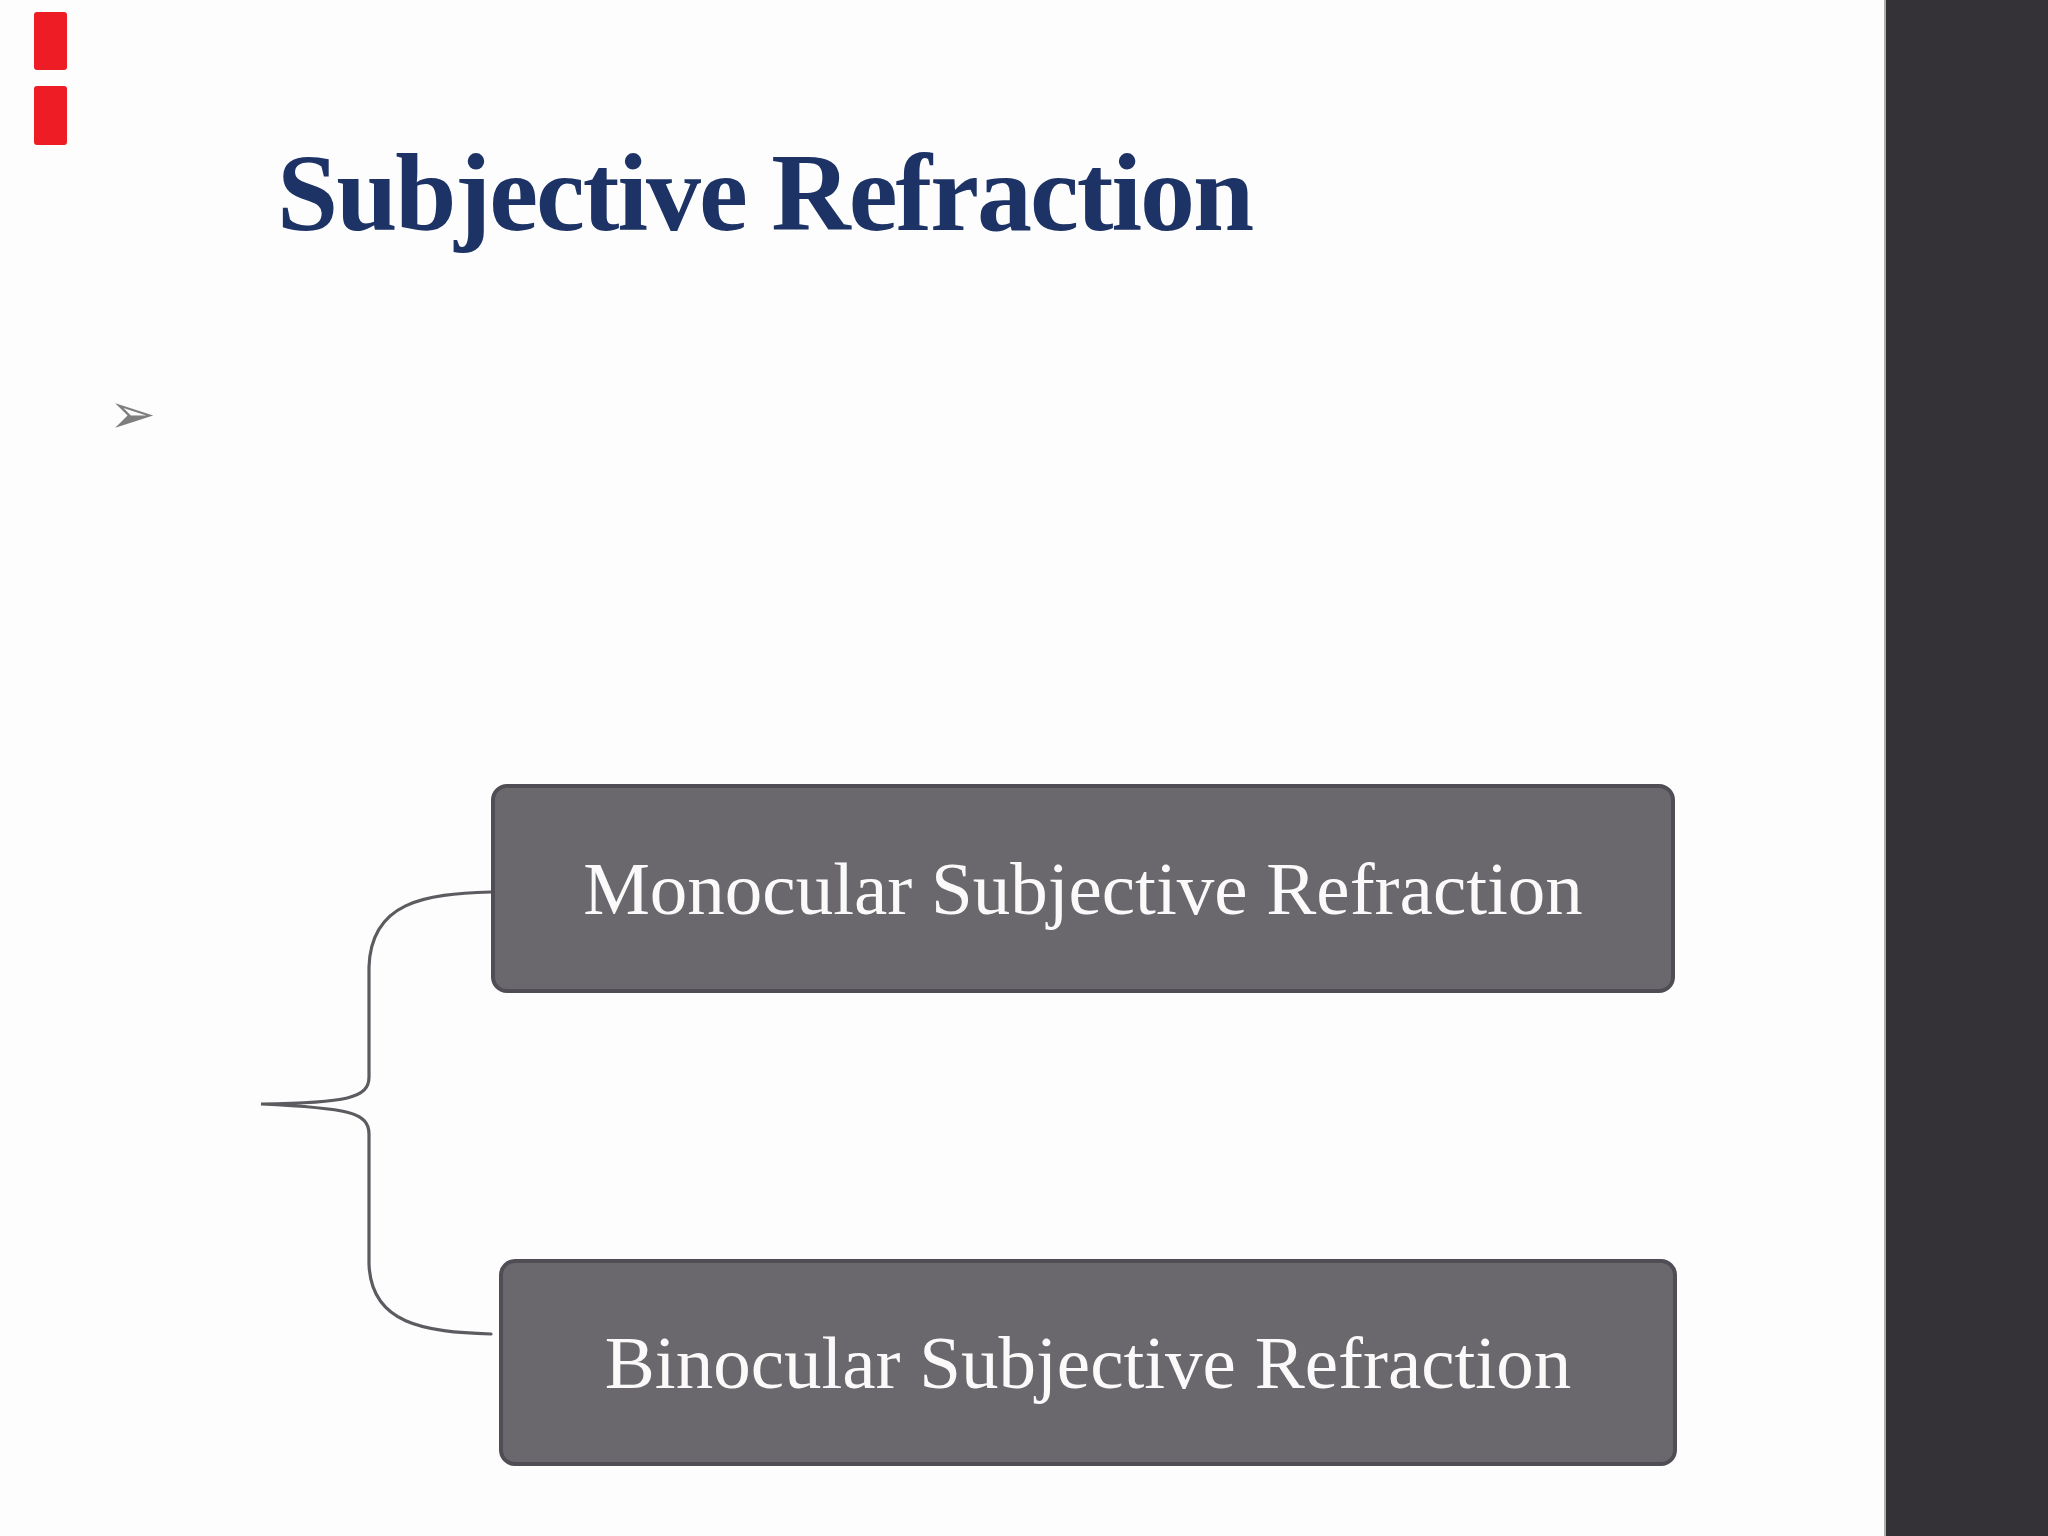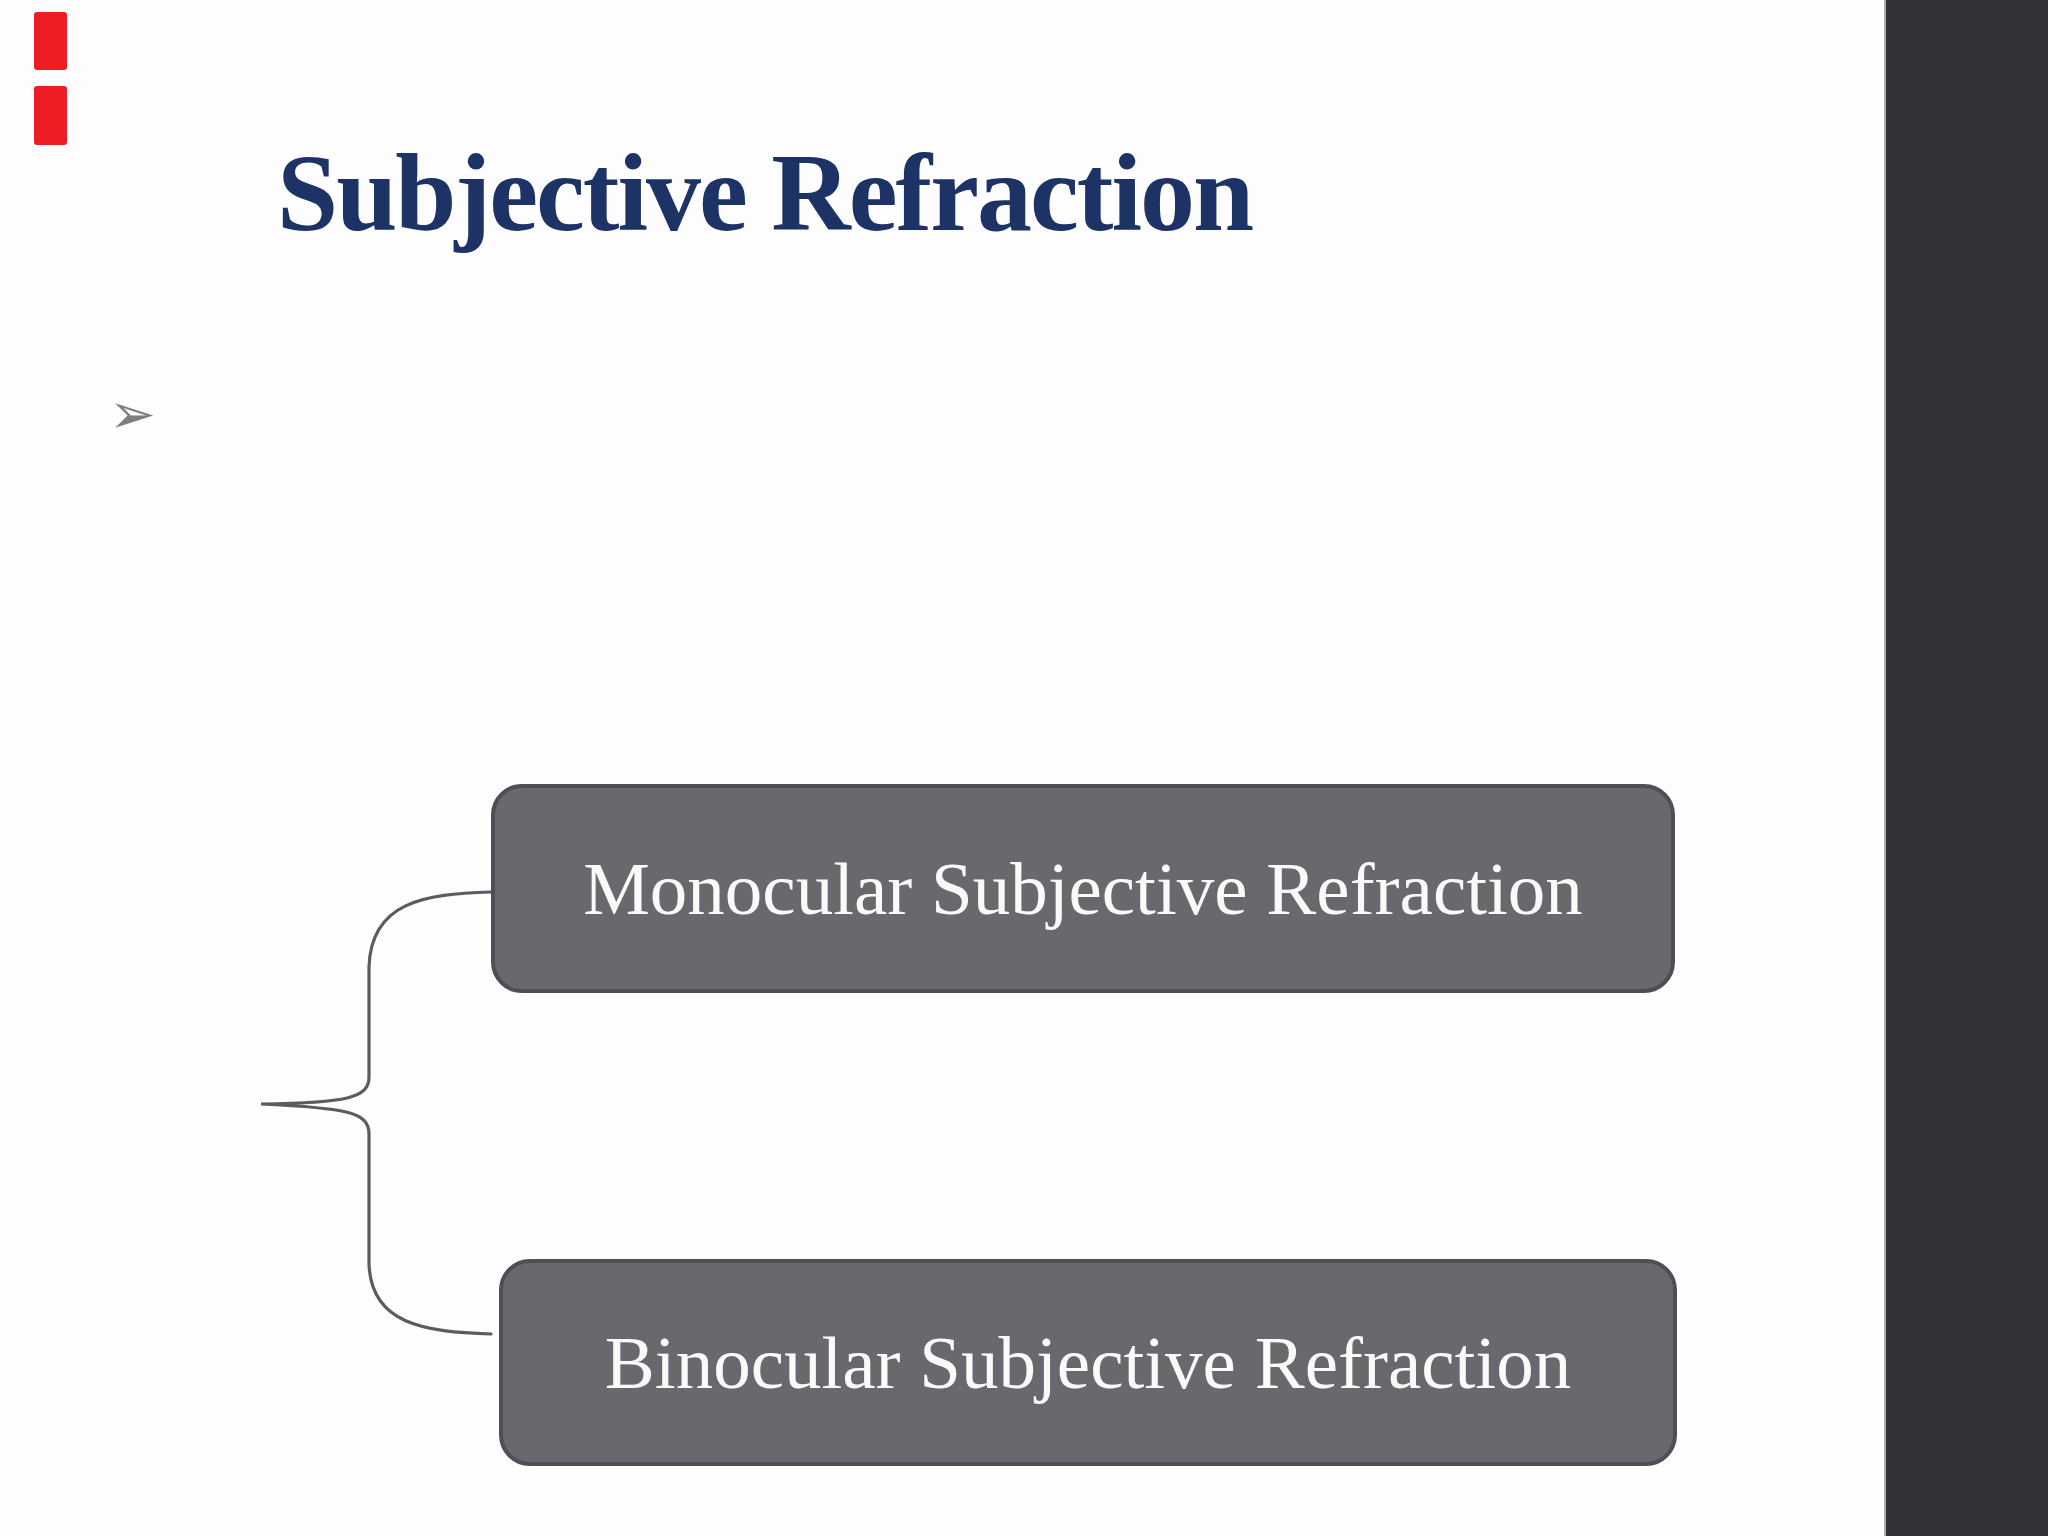--- a/index.html
+++ b/index.html
@@ -42,21 +42,21 @@
     color:#7e7e7e;
   }
   .bullet-para .para-text{
     white-space:pre-line;
   }
 
   .node{
     position:absolute;
     background:var(--node-fill,#6a686c);
     border:4px solid var(--node-border,#504e54);
-    border-radius:31px;
+    border-radius:16px;
     box-sizing:border-box;
     display:flex;align-items:center;justify-content:center;
     color:var(--node-text,#fbfafa);
     font-size:75px;
     text-align:center;
   }
   .node.monocular{left:482px;top:772px;width:1184px;height:209px;}
   .node.binocular{left:490px;top:1247px;width:1178px;height:207px;}
 
   .brace-svg{position:absolute;left:230px;top:858px;width:260px;height:480px;}

